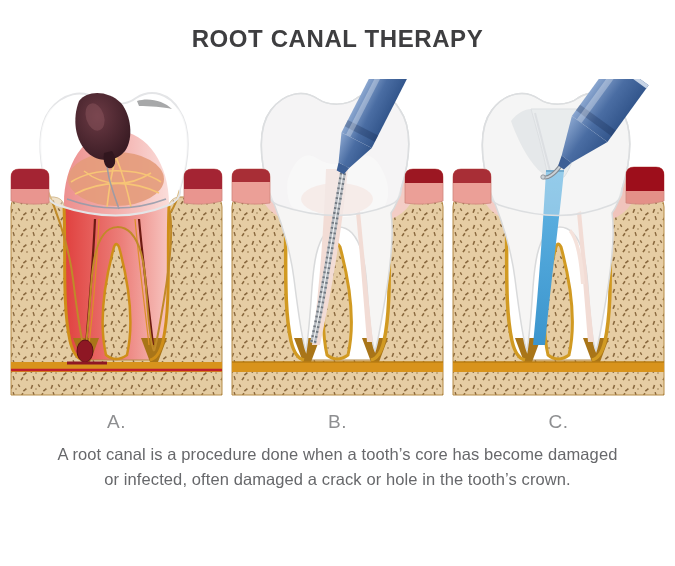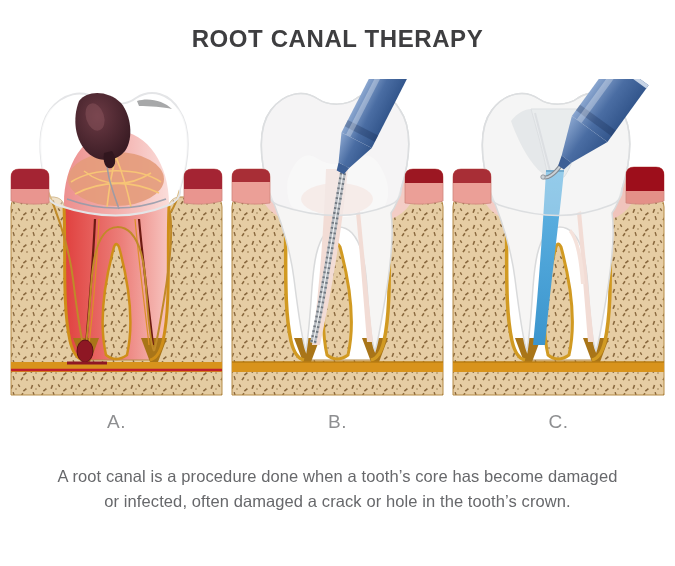--- a/index.html
+++ b/index.html
@@ -18,21 +18,21 @@
     margin-top:26px;
     display:flex;justify-content:center;gap:6px;width:100%;
   }
   figure{margin:0;display:flex;flex-direction:column;align-items:center;}
   figure svg{display:block;}
   .stage-label{
     margin-top:12px;
     font-size:19px;color:#8e8f91;letter-spacing:0.5px;
   }
   .caption{
-    margin-top:31px;
+    margin-top:9px;
     font-size:16.5px;color:#67686b;line-height:1.5;text-align:center;letter-spacing:0.1px;
   }
 </style>
 </head>
 <body>
 
 <div class="page">
 
   <h1 class="title">ROOT CANAL THERAPY</h1>
 

